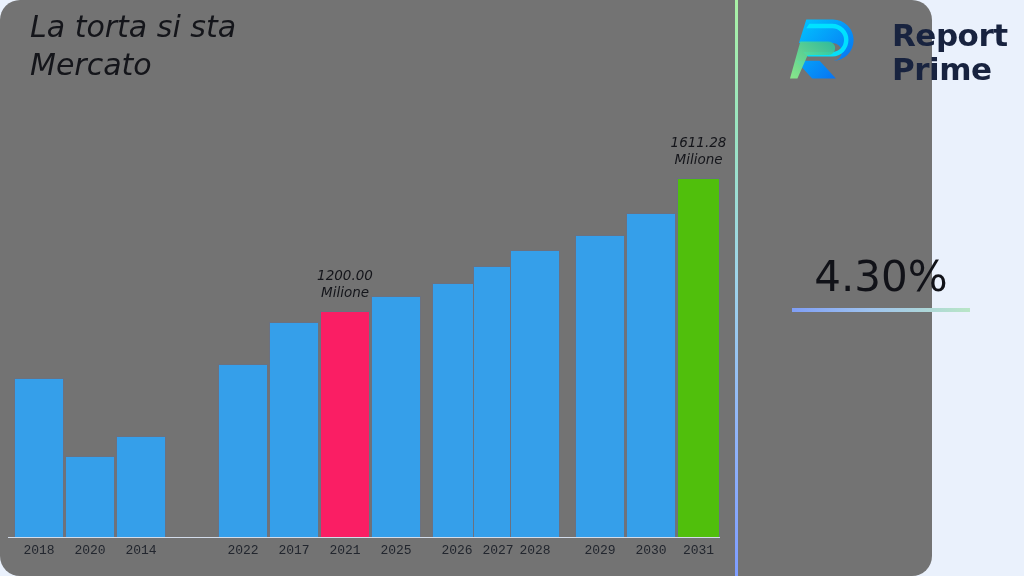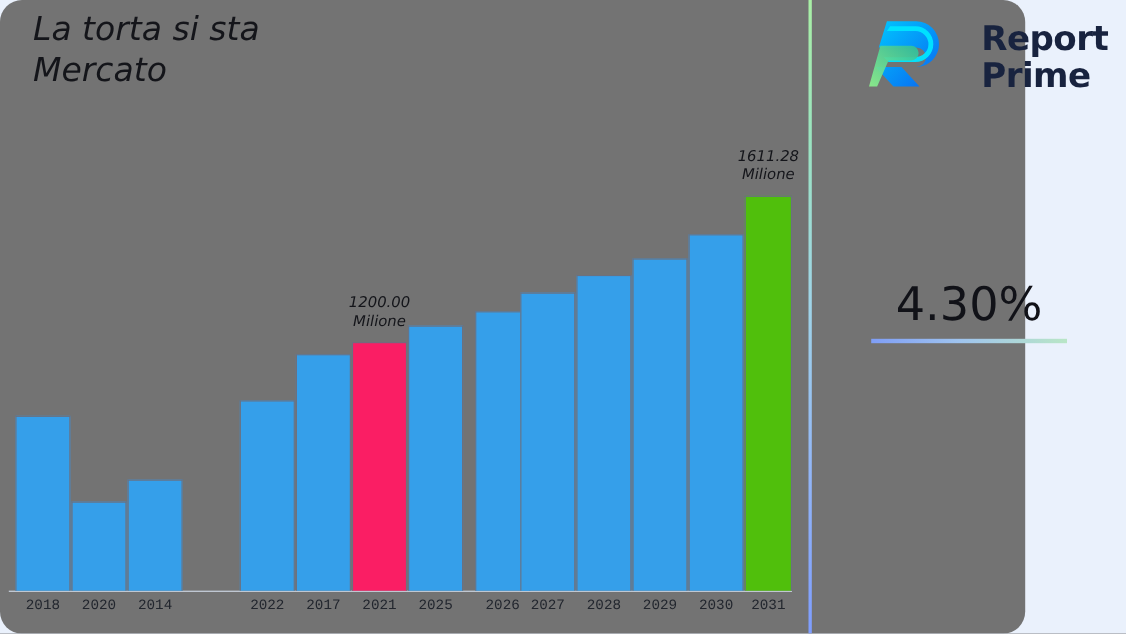--- a/index.html
+++ b/index.html
@@ -224,21 +224,21 @@
           <div class="tick-label">2025</div>
         </div>
         <div class="bar-slot" style="left: 432px; width: 50px;">
           <div class="bar blue" title="2026: 1286" style="height: 254px;"></div>
           <div class="tick-label">2026</div>
         </div>
         <div class="bar-slot" style="left: 473px; width: 50px;">
           <div class="bar blue" title="2027: 1339" style="height: 271px;"></div>
           <div class="tick-label">2027</div>
         </div>
-        <div class="bar-slot" style="left: 524px; width: 50px;">
+        <div class="bar-slot" style="left: 510px; width: 50px;">
           <div class="bar blue" title="2028: 1388" style="height: 287px;"></div>
           <div class="tick-label">2028</div>
         </div>
         <div class="bar-slot" style="left: 575px; width: 50px;">
           <div class="bar blue" title="2029: 1434" style="height: 302px;"></div>
           <div class="tick-label">2029</div>
         </div>
         <div class="bar-slot" style="left: 626px; width: 50px;">
           <div class="bar blue" title="2030: 1502" style="height: 324px;"></div>
           <div class="tick-label">2030</div>

